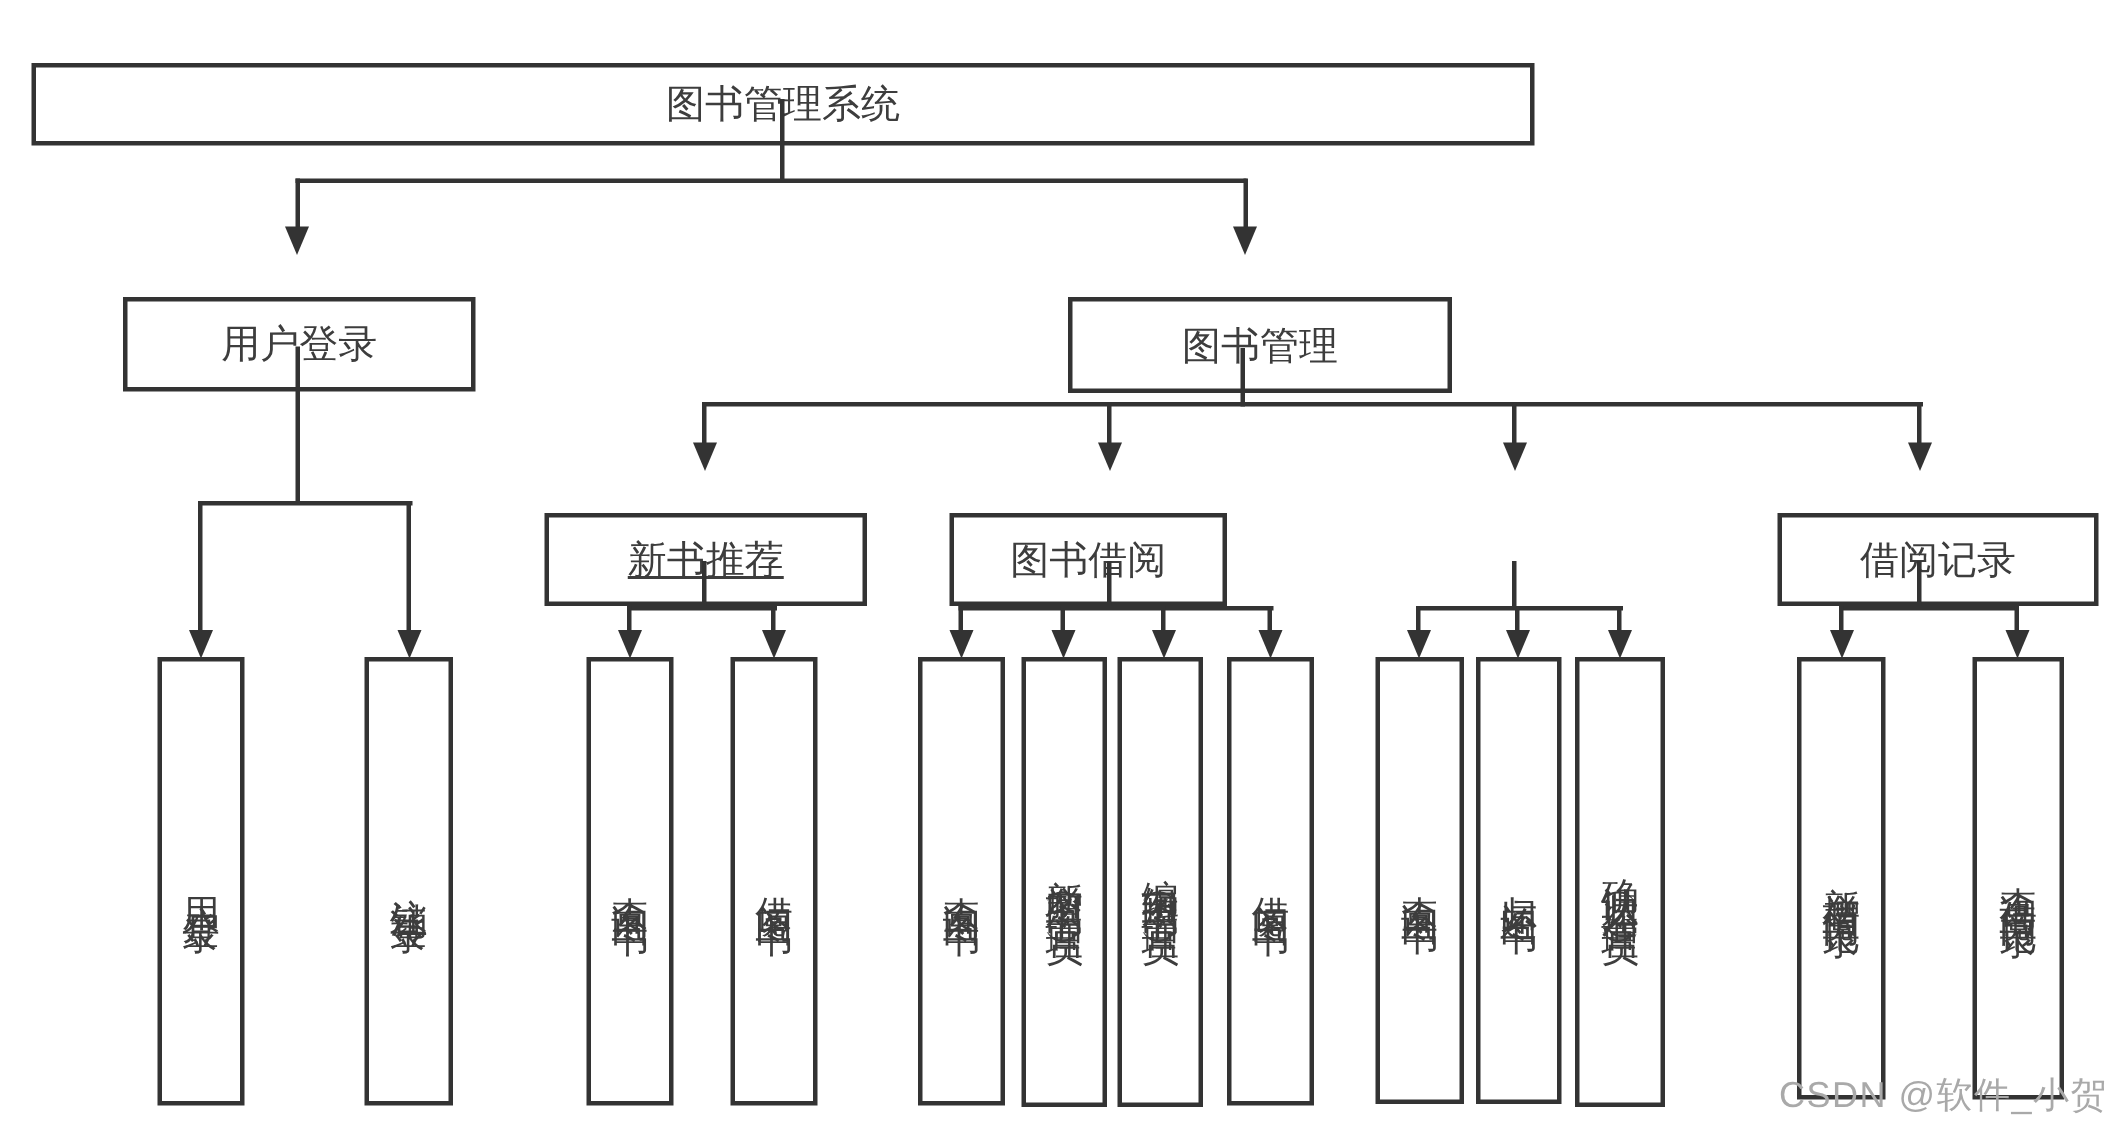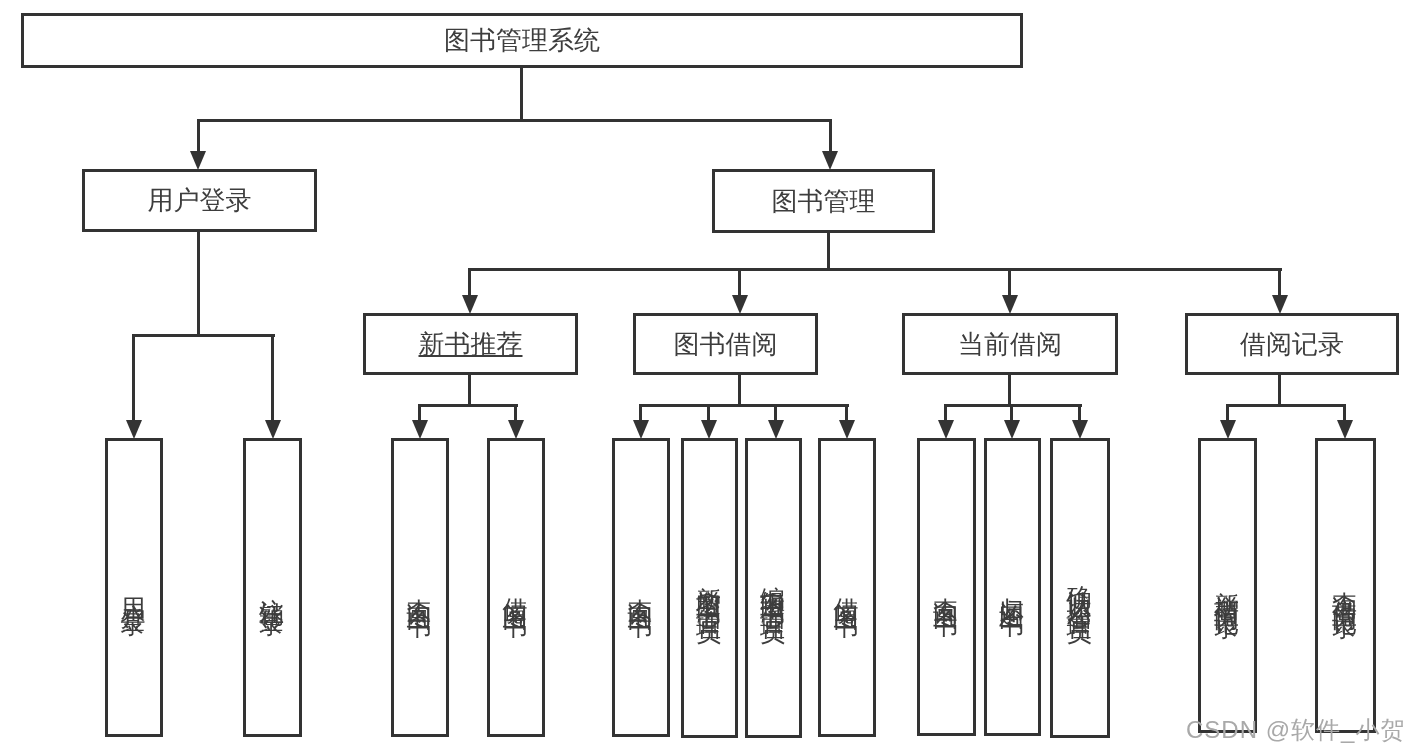--- a/index.html
+++ b/index.html
@@ -5,20 +5,21 @@
   html,body { margin:0; padding:0; background:#ffffff; }
   .canvas {
     position:relative; width:1405px; height:747px; background:#ffffff;
     font-family:"Liberation Sans", sans-serif; overflow:hidden;
   }
   .box {
     position:absolute; box-sizing:border-box; border:3px solid #333333;
     background:#ffffff; color:#3d3d3d; font-size:26px;
     display:flex; align-items:center; justify-content:center;
     white-space:nowrap;
+    margin-top:29px;
   }
   .vbox {
     position:absolute; box-sizing:border-box; border:3px solid #333333;
     background:#ffffff; color:#3d3d3d; font-size:25px;
     writing-mode:vertical-rl; letter-spacing:5px;
     display:flex; align-items:center; justify-content:center;
   }
   .hline, .vline { position:absolute; background:#333333; }
   .hline { height:3px; }
   .vline { width:3px; }
@@ -40,21 +41,21 @@
   <div class="box" style="left:21px;top:13px;width:1002px;height:55px;">图书管理系统</div>
 
   <div class="vline" style="left:520px;top:66px;height:56px;"></div>
   <div class="hline" style="left:197px;top:119px;width:634px;"></div>
   <div class="vline" style="left:197px;top:119px;height:34px;"></div>
   <div class="arrow" style="left:190px;top:151px;"></div>
   <div class="vline" style="left:829px;top:119px;height:34px;"></div>
   <div class="arrow" style="left:822px;top:151px;"></div>
 
   <div class="box" style="left:82px;top:169px;width:235px;height:63px;">用户登录</div>
-  <div class="box" style="left:712px;top:169px;width:223px;height:64px;">图书管理</div>
+  <div class="box" style="left:712px;top:169px;width:256px;height:64px;">图书管理</div>
 
   <div class="vline" style="left:197px;top:231px;height:105px;"></div>
   <div class="hline" style="left:133px;top:334px;width:142px;"></div>
   <div class="vline" style="left:132px;top:334px;height:88px;"></div>
   <div class="arrow" style="left:126px;top:420px;"></div>
   <div class="vline" style="left:271px;top:334px;height:88px;"></div>
   <div class="arrow" style="left:265px;top:420px;"></div>
 
   <div class="vline" style="left:827px;top:232px;height:39px;"></div>
   <div class="hline" style="left:468px;top:268px;width:814px;"></div>
@@ -62,21 +63,20 @@
   <div class="arrow" style="left:462px;top:295px;"></div>
   <div class="vline" style="left:738px;top:268px;height:29px;"></div>
   <div class="arrow" style="left:732px;top:295px;"></div>
   <div class="vline" style="left:1008px;top:268px;height:29px;"></div>
   <div class="arrow" style="left:1002px;top:295px;"></div>
   <div class="vline" style="left:1278px;top:268px;height:29px;"></div>
   <div class="arrow" style="left:1272px;top:295px;"></div>
 
   <div class="box" style="left:363px;top:313px;width:215px;height:62px;text-decoration:underline;">新书推荐</div>
   <div class="box" style="left:633px;top:313px;width:185px;height:62px;">图书借阅</div>
-  <div class="box" style="left:902px;top:313px;width:216px;height:62px;">当前借阅</div>
   <div class="box" style="left:1185px;top:313px;width:214px;height:62px;">借阅记录</div>
 
   <div class="vline" style="left:468px;top:374px;height:32px;"></div>
   <div class="hline" style="left:418px;top:404px;width:100px;"></div>
   <div class="vline" style="left:418px;top:404px;height:18px;"></div>
   <div class="arrow" style="left:412px;top:420px;"></div>
   <div class="vline" style="left:514px;top:404px;height:18px;"></div>
   <div class="arrow" style="left:508px;top:420px;"></div>
 
   <div class="vline" style="left:738px;top:374px;height:32px;"></div>

